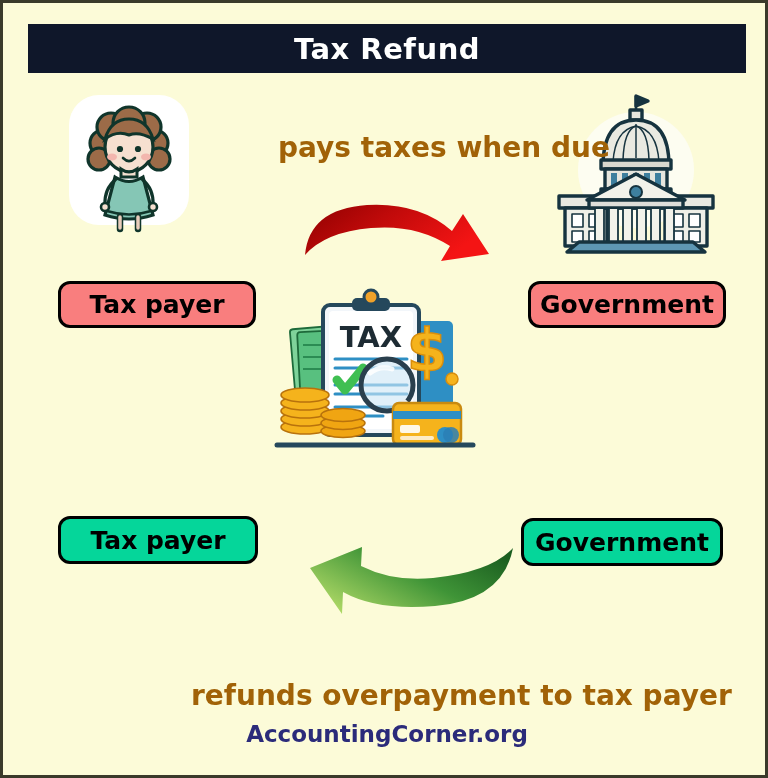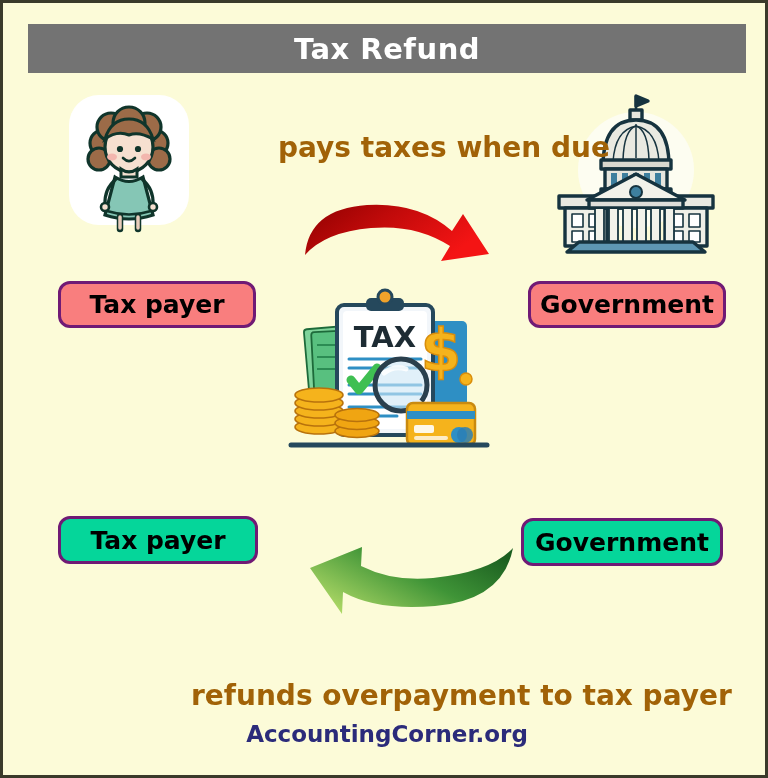--- a/index.html
+++ b/index.html
@@ -14,33 +14,33 @@
     width:768px;height:778px;
     background:#fcfbd8;
     box-sizing:border-box;
     border:3px solid #3a3a2a;
     overflow:hidden;
   }
 
   
   .title-bar{
     position:absolute;left:25px;top:21px;width:718px;height:49px;
-    background:#737373;
+    background:#0f172a;
     display:flex;align-items:center;justify-content:center;
   }
   .title-text{
     color:#ffffff;
     font-family:"DejaVu Sans",sans-serif;
     font-size:29px;font-weight:700;letter-spacing:.5px;
   }
 
   
   .label-box{
     position:absolute;
-    border:3px solid #701a75;
+    border:3px solid #000000;
     border-radius:12px;
     display:flex;align-items:center;justify-content:center;
     box-sizing:border-box;
   }
   .label-box span{
     color:#000;font-weight:700;font-size:25px;
     font-family:"DejaVu Sans",sans-serif;
     white-space:nowrap;
   }
   .pink{background:#f97e7e;}
@@ -65,21 +65,21 @@
   .footer{
     position:absolute;left:0;top:718px;width:768px;text-align:center;
     color:#2b2b7a;font-size:23px;font-weight:700;
     font-family:"DejaVu Sans",sans-serif;
   }
 
   
   .fig{position:absolute;}
   #fig-girl{left:62px;top:88px;width:128px;height:160px;}
   #fig-gov{left:540px;top:85px;width:186px;height:168px;}
-  #fig-tax{left:278px;top:282px;width:216px;height:172px;}
+  #fig-tax{left:264px;top:282px;width:216px;height:172px;}
   #arrow-red{left:300px;top:190px;width:190px;height:80px;}
   #arrow-green{left:282px;top:527px;width:230px;height:100px;}
   .fig svg,.arrow svg{display:block;width:100%;height:100%;}
 </style>
 </head>
 <body>
 
 <div id="page">
 
   <div class="title-bar">

